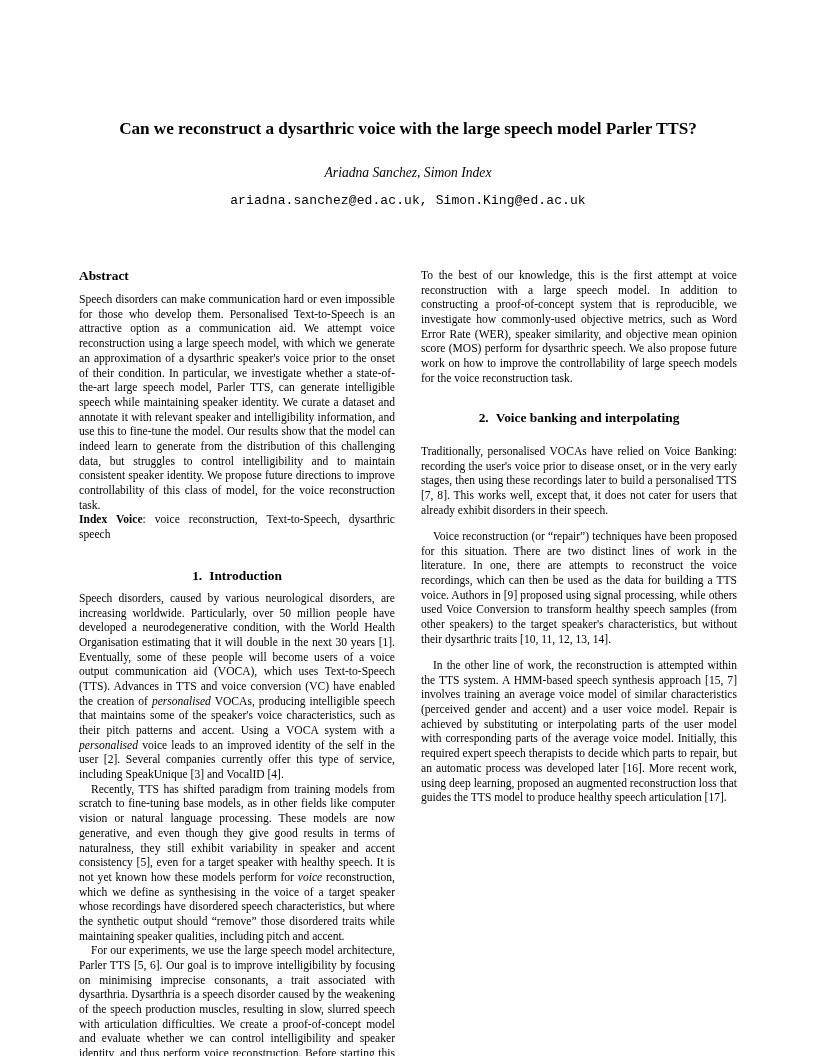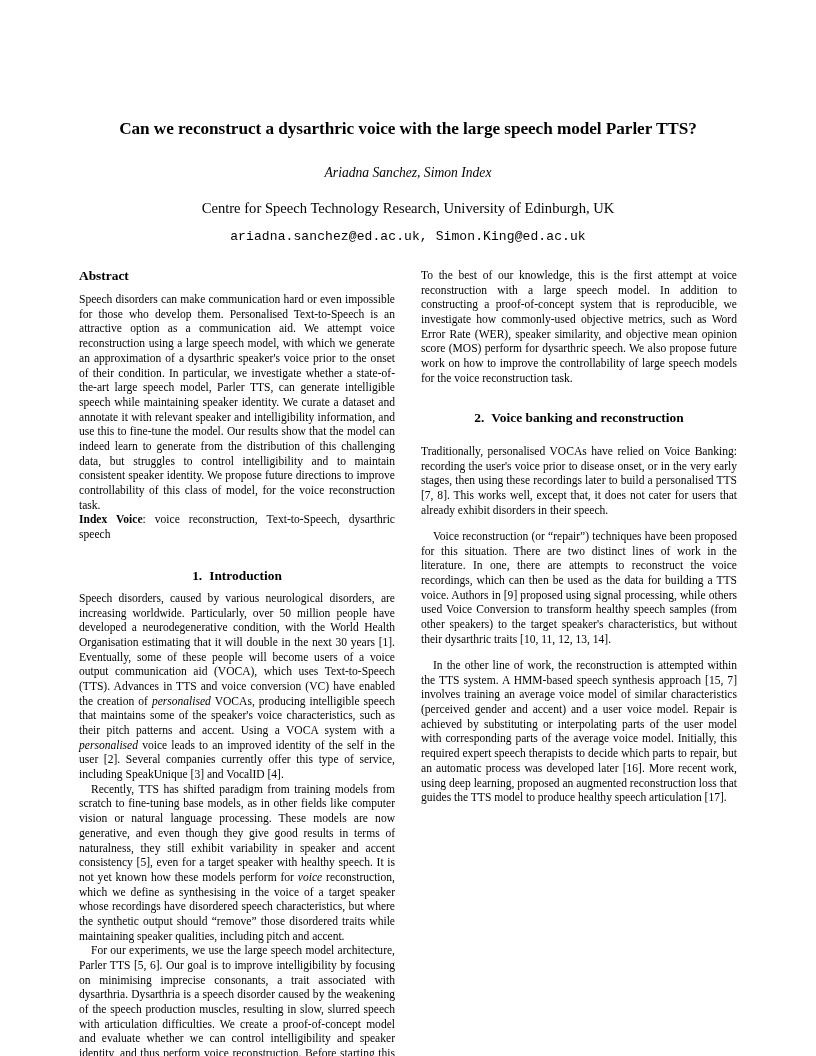--- a/index.html
+++ b/index.html
@@ -114,21 +114,20 @@
   b { font-weight: bold; }
 </style>
 </head>
 <body>
 
 <div class="page">
 
   <div class="masthead">
     <h1 class="paper-title">Can we reconstruct a dysarthric voice with the large speech model Parler TTS?</h1>
     <p class="authors">Ariadna Sanchez, Simon Index</p>
-    <p class="affiliation">Centre for Speech Technology Research, University of Edinburgh, UK</p>
     <p class="emails">ariadna.sanchez@ed.ac.uk, Simon.King@ed.ac.uk</p>
   </div>
 
   <div class="columns">
 
     <div class="col col-left">
 
       <h2 class="abstract-head">Abstract</h2>
 
       <p class="body">Speech disorders can make communication hard or even impossible for those who develop them. Personalised Text-to-Speech is an attractive option as a communication aid. We attempt voice reconstruction using a large speech model, with which we generate an approximation of a dysarthric speaker's voice prior to the onset of their condition. In particular, we investigate whether a state-of-the-art large speech model, Parler TTS, can generate intelligible speech while maintaining speaker identity. We curate a dataset and annotate it with relevant speaker and intelligibility information, and use this to fine-tune the model. Our results show that the model can indeed learn to generate from the distribution of this challenging data, but struggles to control intelligibility and to maintain consistent speaker identity. We propose future directions to improve controllability of this class of model, for the voice reconstruction task.</p>
@@ -142,21 +141,21 @@
       <p class="body indent">Recently, TTS has shifted paradigm from training models from scratch to fine-tuning base models, as in other fields like computer vision or natural language processing. These models are now generative, and even though they give good results in terms of naturalness, they still exhibit variability in speaker and accent consistency [5], even for a target speaker with healthy speech. It is not yet known how these models perform for <i>voice</i> reconstruction, which we define as synthesising in the voice of a target speaker whose recordings have disordered speech characteristics, but where the synthetic output should “remove” those disordered traits while maintaining speaker qualities, including pitch and accent.</p>
 
       <p class="body indent">For our experiments, we use the large speech model architecture, Parler TTS [5, 6]. Our goal is to improve intelligibility by focusing on minimising imprecise consonants, a trait associated with dysarthria. Dysarthria is a speech disorder caused by the weakening of the speech production muscles, resulting in slow, slurred speech with articulation difficulties. We create a proof-of-concept model and evaluate whether we can control intelligibility and speaker identity, and thus perform voice reconstruction. Before starting this work, our hypothesis was that, while the model will be able to sample from the distribution of healthy and disordered speech traits represented in the data, it will not be able to control these characteristics and consistently reconstruct a voice.</p>
 
     </div>
 
     <div class="col col-right">
 
       <p class="body">To the best of our knowledge, this is the first attempt at voice reconstruction with a large speech model. In addition to constructing a proof-of-concept system that is reproducible, we investigate how commonly-used objective metrics, such as Word Error Rate (WER), speaker similarity, and objective mean opinion score (MOS) perform for dysarthric speech. We also propose future work on how to improve the controllability of large speech models for the voice reconstruction task.</p>
 
-      <h2 class="sec-head sec-gap-top2"><span class="num">2.</span><span>Voice banking and reconstruction</span></h2>
+      <h2 class="sec-head sec-gap-top2"><span class="num">2.</span><span>Voice banking and interpolating</span></h2>
 
       <p class="body gap">Traditionally, personalised VOCAs have relied on Voice Banking: recording the user's voice prior to disease onset, or in the very early stages, then using these recordings later to build a personalised TTS [7, 8]. This works well, except that, it does not cater for users that already exhibit disorders in their speech.</p>
 
       <p class="body indent gap">Voice reconstruction (or “repair”) techniques have been proposed for this situation. There are two distinct lines of work in the literature. In one, there are attempts to reconstruct the voice recordings, which can then be used as the data for building a TTS voice. Authors in [9] proposed using signal processing, while others used Voice Conversion to transform healthy speech samples (from other speakers) to the target speaker's characteristics, but without their dysarthric traits [10, 11, 12, 13, 14].</p>
 
       <p class="body indent gap">In the other line of work, the reconstruction is attempted within the TTS system. A HMM-based speech synthesis approach [15, 7] involves training an average voice model of similar characteristics (perceived gender and accent) and a user voice model. Repair is achieved by substituting or interpolating parts of the user model with corresponding parts of the average voice model. Initially, this required expert speech therapists to decide which parts to repair, but an automatic process was developed later [16]. More recent work, using deep learning, proposed an augmented reconstruction loss that guides the TTS model to produce healthy speech articulation [17].</p>
 
     </div>
 
   </div>

